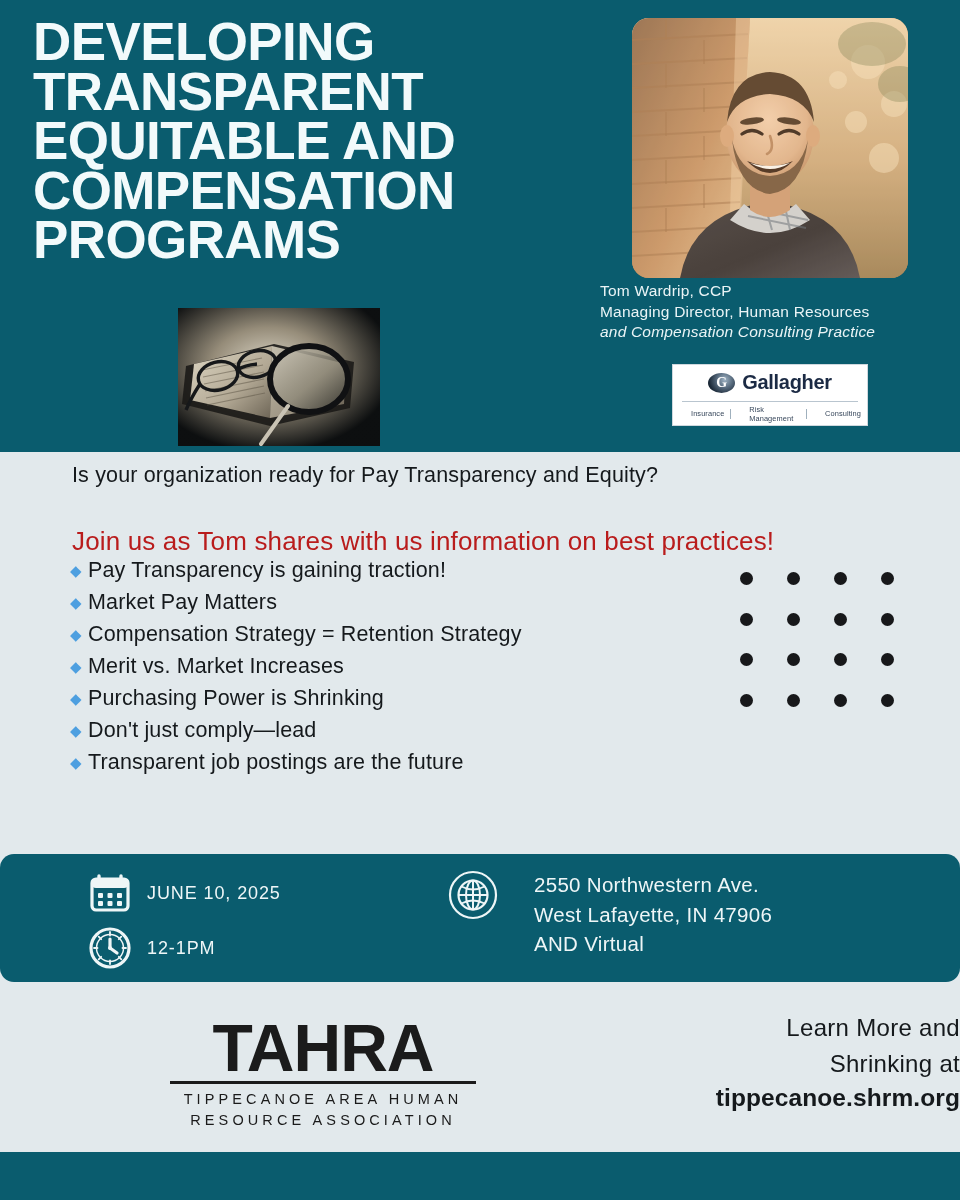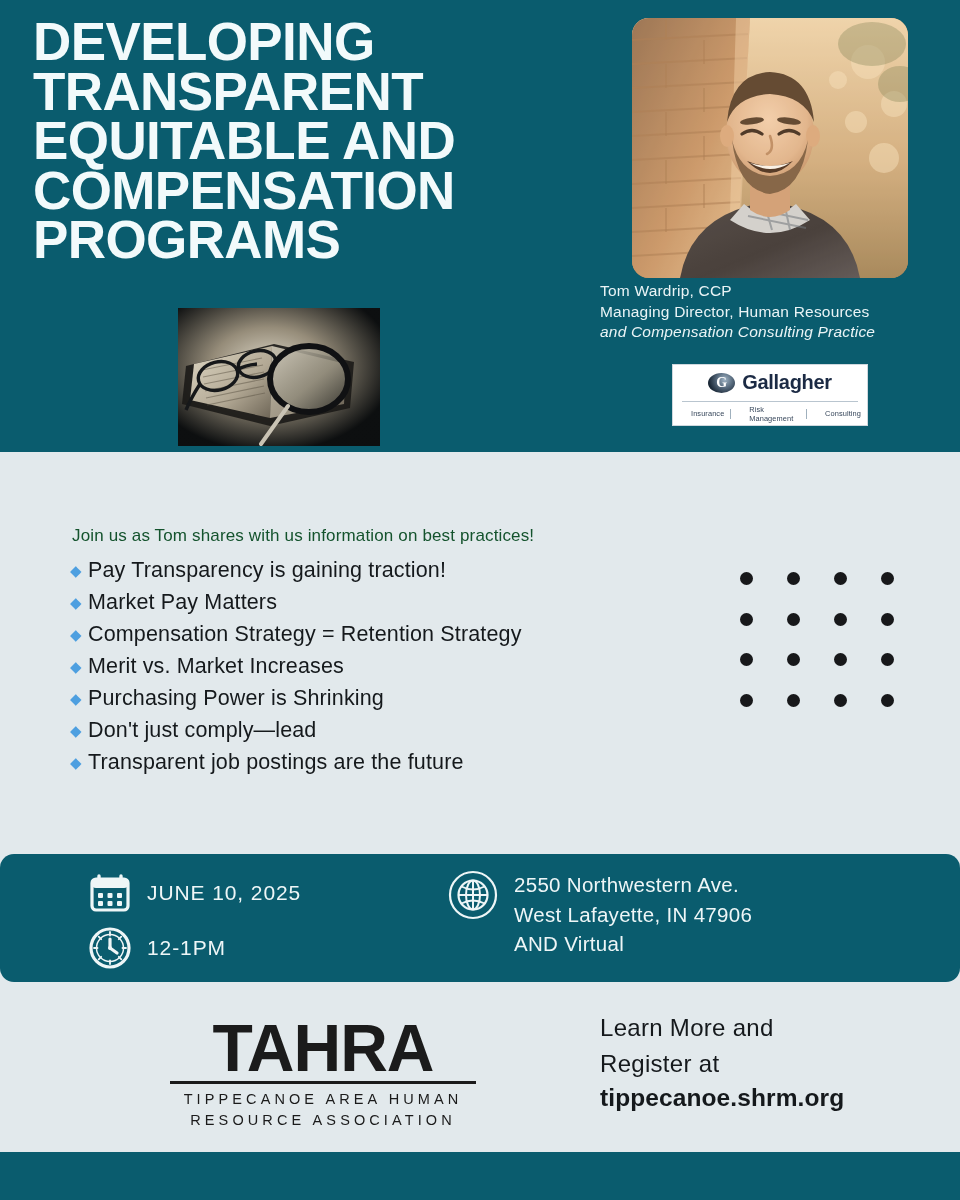--- a/index.html
+++ b/index.html
@@ -98,21 +98,21 @@
   .gal-sep { width:1px; height:10px; background:#9fb0bd; }
 
   
   .intro-q {
     position:absolute; left:72px; top:463px;
     font-size:21.5px; color:#15191c;
     letter-spacing:0.15px;
   }
   .intro-join {
     position:absolute; left:72px; top:526px;
-    font-size:17px; color:#14532d;
+    font-size:26px; color:#b91c1c;
     letter-spacing:0.15px;
   }
 
   .bullets {
     position:absolute; left:70px; top:558px;
     list-style:none;
   }
   .bullets li {
     display:flex; align-items:baseline;
     height:32px;
@@ -144,25 +144,25 @@
     width:960px; height:128px;
     background:#0a5c6e;
     border-radius:14px;
   }
   .ev-col-date {
     position:absolute; left:88px; top:18px;
     display:flex; flex-direction:column; gap:12px;
   }
   .ev-row { display:flex; align-items:center; gap:15px; }
   .ev-row .ev-txt {
-    color:#eef6f7; font-size:21px; letter-spacing:0.9px;
+    color:#eef6f7; font-size:18px; letter-spacing:0.9px;
   }
   .ev-col-loc {
     position:absolute; left:448px; top:16px;
-    display:flex; align-items:flex-start; gap:16px;
+    display:flex; align-items:flex-start; gap:36px;
   }
   .ev-addr {
     color:#eef6f7; font-size:20.5px; line-height:1.45; letter-spacing:0.3px;
   }
   .ev-addr span { display:block; }
 
   .ico { display:block; }
 
   
   .tahra {
@@ -174,22 +174,22 @@
     font-weight:bold; font-size:66px;
     color:#1b1b1b; letter-spacing:-1px; line-height:0.92;
   }
   .tahra-rule { width:306px; height:3px; background:#1b1b1b; margin:2px auto 5px; }
   .tahra-sub1, .tahra-sub2 {
     font-size:14.5px; color:#1b1b1b; letter-spacing:4.1px;
     line-height:1.5; font-weight:normal;text-align:center;
   }
 
   .register {
-    position:absolute; left:600px; top:1010px;
-    width:340px; text-align:left;
+    position:absolute; left:620px; top:1010px;
+    width:340px; text-align:right;
     color:#15191c;
   }
   .reg-l1, .reg-l2 { font-size:24px; line-height:1.5; letter-spacing:0.3px; }
   .reg-url { font-size:24.5px; font-weight:bold; letter-spacing:0.1px; margin-top:2px; }
 
   .bottom-band {
     position:absolute; left:0; top:1152px;
     width:960px; height:48px;
     background:#0a5c6e;
   }
@@ -379,20 +379,21 @@
       <div class="gal-tag">
         <span>Insurance</span>
         <i class="gal-sep"></i>
         <span>Risk Management</span>
         <i class="gal-sep"></i>
         <span>Consulting</span>
       </div>
     </div>
   </div>
 
+  <div class="intro-q">Is your organization ready for Pay Transparency and Equity?</div>
   <div class="intro-join">Join us as Tom shares with us information on best practices!</div>
 
   <ul class="bullets">
     <li>
       <span class="bul-mark">◆</span>
       <span>Pay Transparency is gaining traction!</span>
     </li>
     <li>
       <span class="bul-mark">◆</span>
       <span>Market Pay Matters</span>
@@ -498,18 +499,18 @@
 
   <div class="tahra">
     <div class="tahra-word">TAHRA</div>
     <div class="tahra-rule"></div>
     <div class="tahra-sub1">TIPPECANOE AREA HUMAN</div>
     <div class="tahra-sub2">RESOURCE ASSOCIATION</div>
   </div>
 
   <div class="register">
     <div class="reg-l1">Learn More and</div>
-    <div class="reg-l2">Register at</div>
+    <div class="reg-l2">Shrinking at</div>
     <div class="reg-url">tippecanoe.shrm.org</div>
   </div>
 
   <div class="bottom-band"></div>
 </div>
 
 </body></html>

